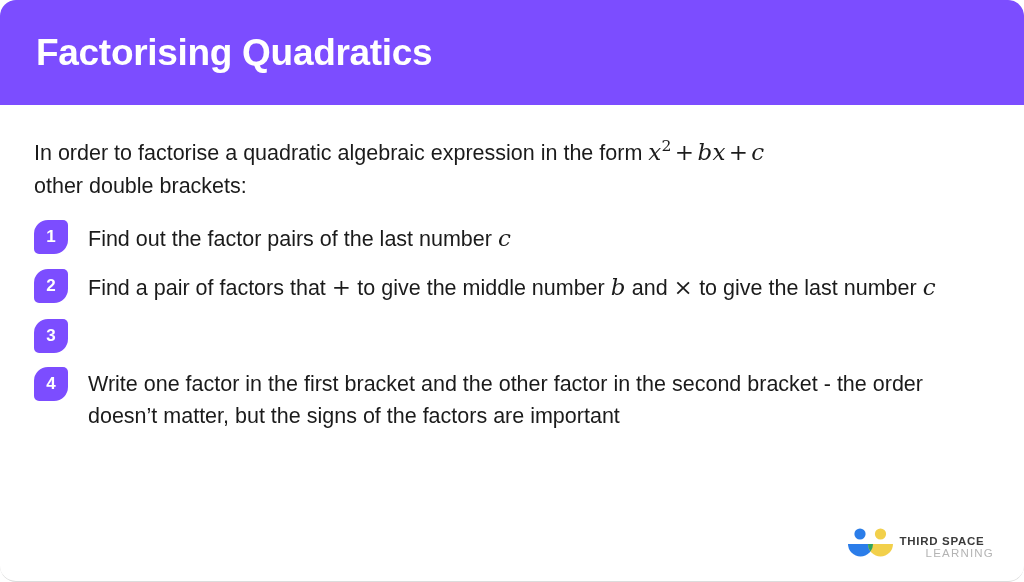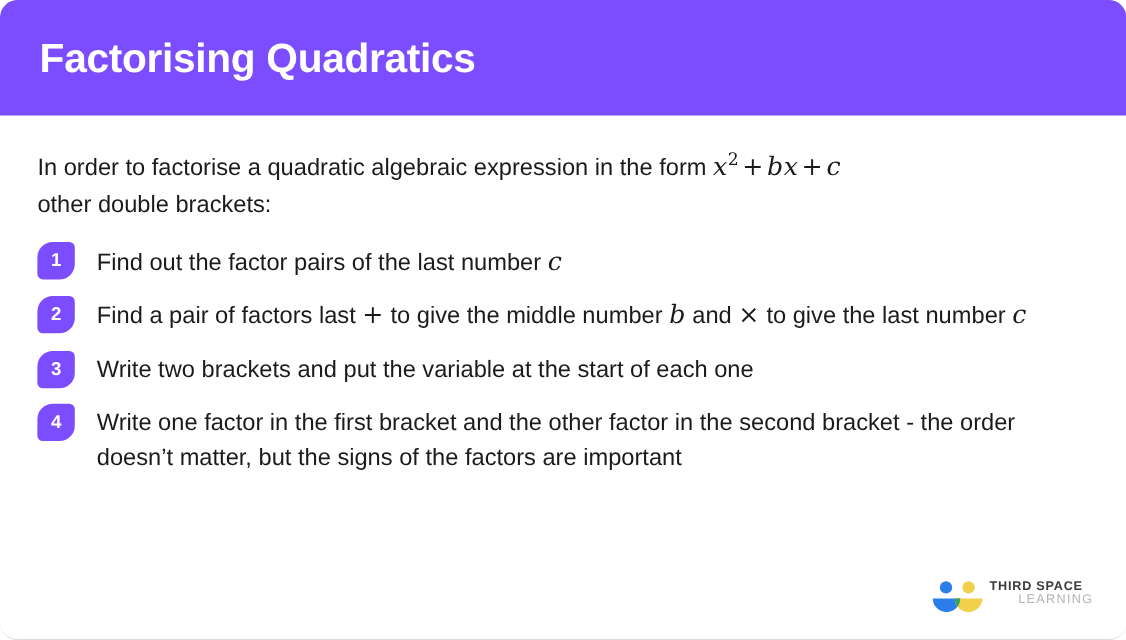--- a/index.html
+++ b/index.html
@@ -113,21 +113,21 @@
     color: #1b1b1b;
     padding-top: 2px;
   }
 
   
   .logo {
     position: absolute;
     right: 30px;
     bottom: 22px;
     display: flex;
-    align-items: flex-start;
+    align-items: flex-end;
     gap: 3px;
   }
   .logo-mark {
     width: 52px;
     height: 32px;
     flex: 0 0 auto;
   }
   .logo-text {
     display: flex;
     flex-direction: column;
@@ -163,26 +163,25 @@
 
     <ol class="steps">
 
       <li class="step">
         <span class="step-badge">1</span>
         <span class="step-text"><span>Find out the factor pairs of the last number </span><span class="math">c</span></span>
       </li>
 
       <li class="step">
         <span class="step-badge">2</span>
-        <span class="step-text"><span>Find a pair of factors last </span><span class="math">+</span><span> to give the middle number </span><span class="math">b</span><span> and </span><span class="math">×</span><span> to give the last number </span><span class="math">c</span></span>
+        <span class="step-text"><span>Find a pair of factors that </span><span class="math">+</span><span> to give the middle number </span><span class="math">b</span><span> and </span><span class="math">×</span><span> to give the last number </span><span class="math">c</span></span>
       </li>
 
       <li class="step">
         <span class="step-badge">3</span>
-        <span class="step-text">Write two brackets and put the variable at the start of each one</span>
       </li>
 
       <li class="step">
         <span class="step-badge">4</span>
         <span class="step-text">Write one factor in the first bracket and the other factor in the second bracket - the order doesn’t matter, but the signs of the factors are important</span>
       </li>
 
     </ol>
   </div>
 

